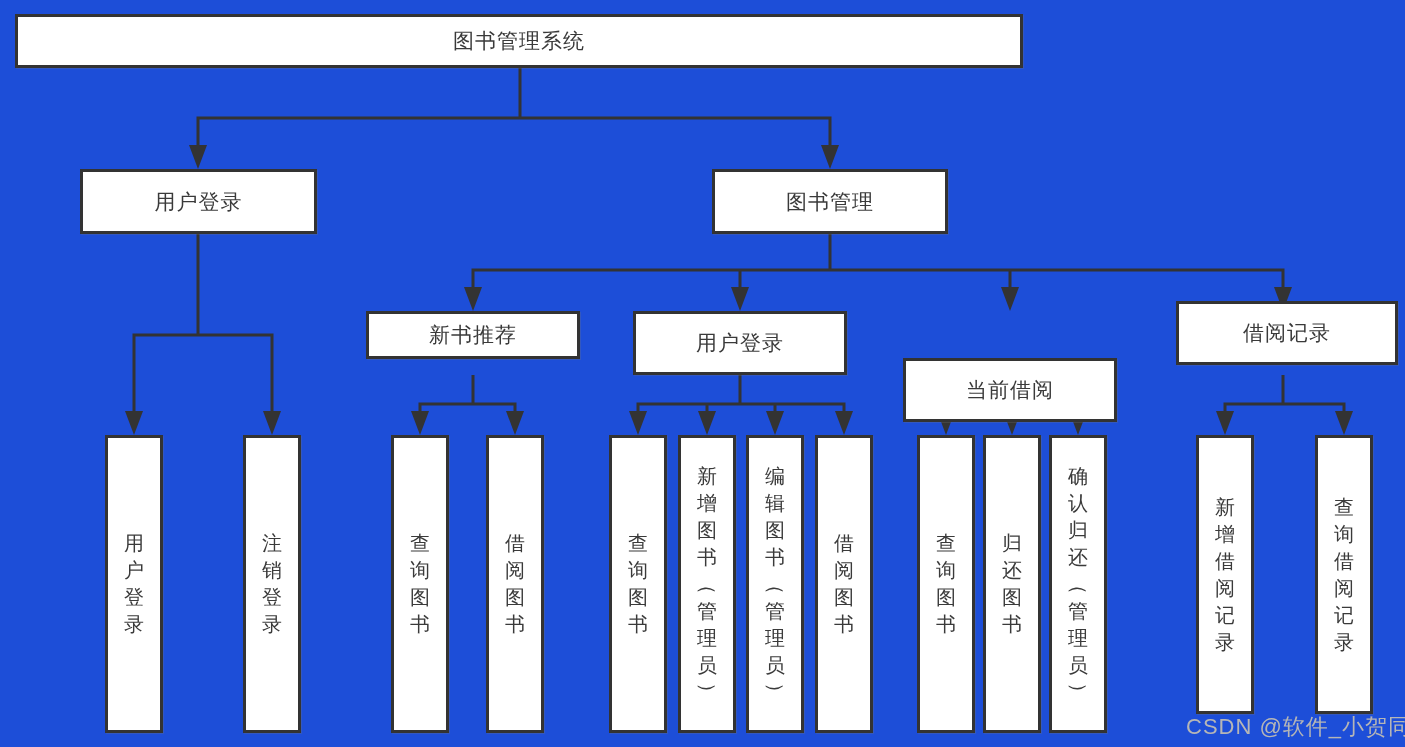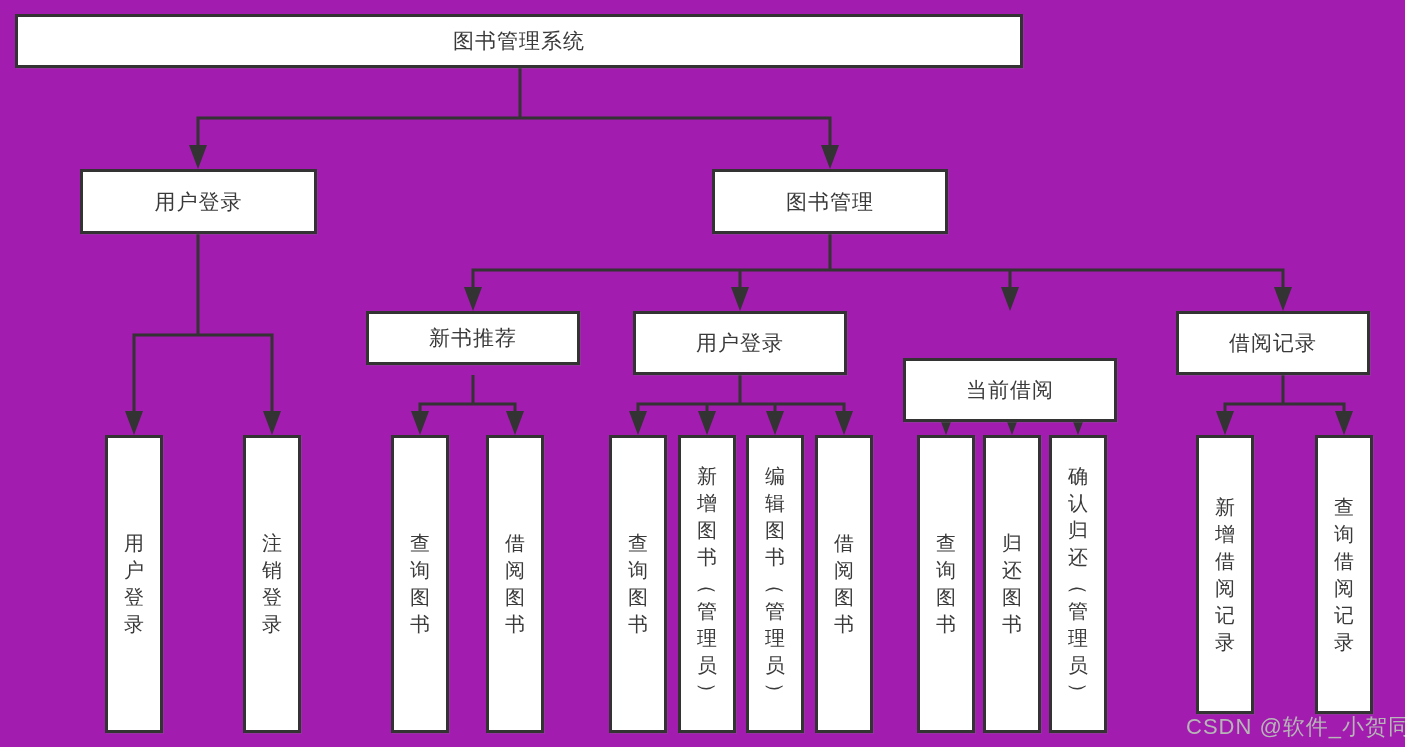--- a/index.html
+++ b/index.html
@@ -6,21 +6,21 @@
     margin: 0;
     padding: 0;
     background: #ffffff;
     overflow: hidden;
     font-family: "Liberation Sans", "DejaVu Sans", sans-serif;
   }
   .canvas {
     position: relative;
     width: 1405px;
     height: 747px;
-    background: #a21caf;
+    background: #1d4ed8;
   }
   svg.connectors {
     position: absolute;
     left: 0; top: 0;
     width: 1405px;
     height: 747px;
     z-index: 1;
   }
   .node {
     position: absolute;
@@ -53,24 +53,24 @@
     text-align: center;
     font-size: 20px;
   }
   .vbox span.rot {
     transform: rotate(90deg);
   }
   
   #root   { left: 15px;  top: 14px;  width: 1008px; height: 54px; }
   #l2-0   { left: 80px;  top: 169px; width: 237px;  height: 65px; }
   #l2-1   { left: 712px; top: 169px; width: 236px;  height: 65px; }
-  #l3-0   { left: 366px; top: 311px; width: 214px;  height: 54px; }
+  #l3-0   { left: 366px; top: 311px; width: 214px;  height: 48px; }
   #l3-1   { left: 633px; top: 311px; width: 214px;  height: 64px; }
   #l3-2   { left: 903px; top: 311px; width: 214px;  height: 64px; margin-top: 47px; }
-  #l3-3   { left: 1176px;top: 311px; width: 194px;  height: 64px; }
+  #l3-3   { left: 1176px;top: 301px; width: 222px;  height: 64px; }
   .leaf   { top: 435px; width: 58px; height: 298px; }
   #lf-0  { left: 105px; }
   #lf-1  { left: 243px; }
   #lf-2  { left: 391px; }
   #lf-3  { left: 486px; }
   #lf-4  { left: 609px; }
   #lf-5  { left: 678px; }
   #lf-6  { left: 746px; }
   #lf-7  { left: 815px; }
   #lf-8  { left: 917px; }

